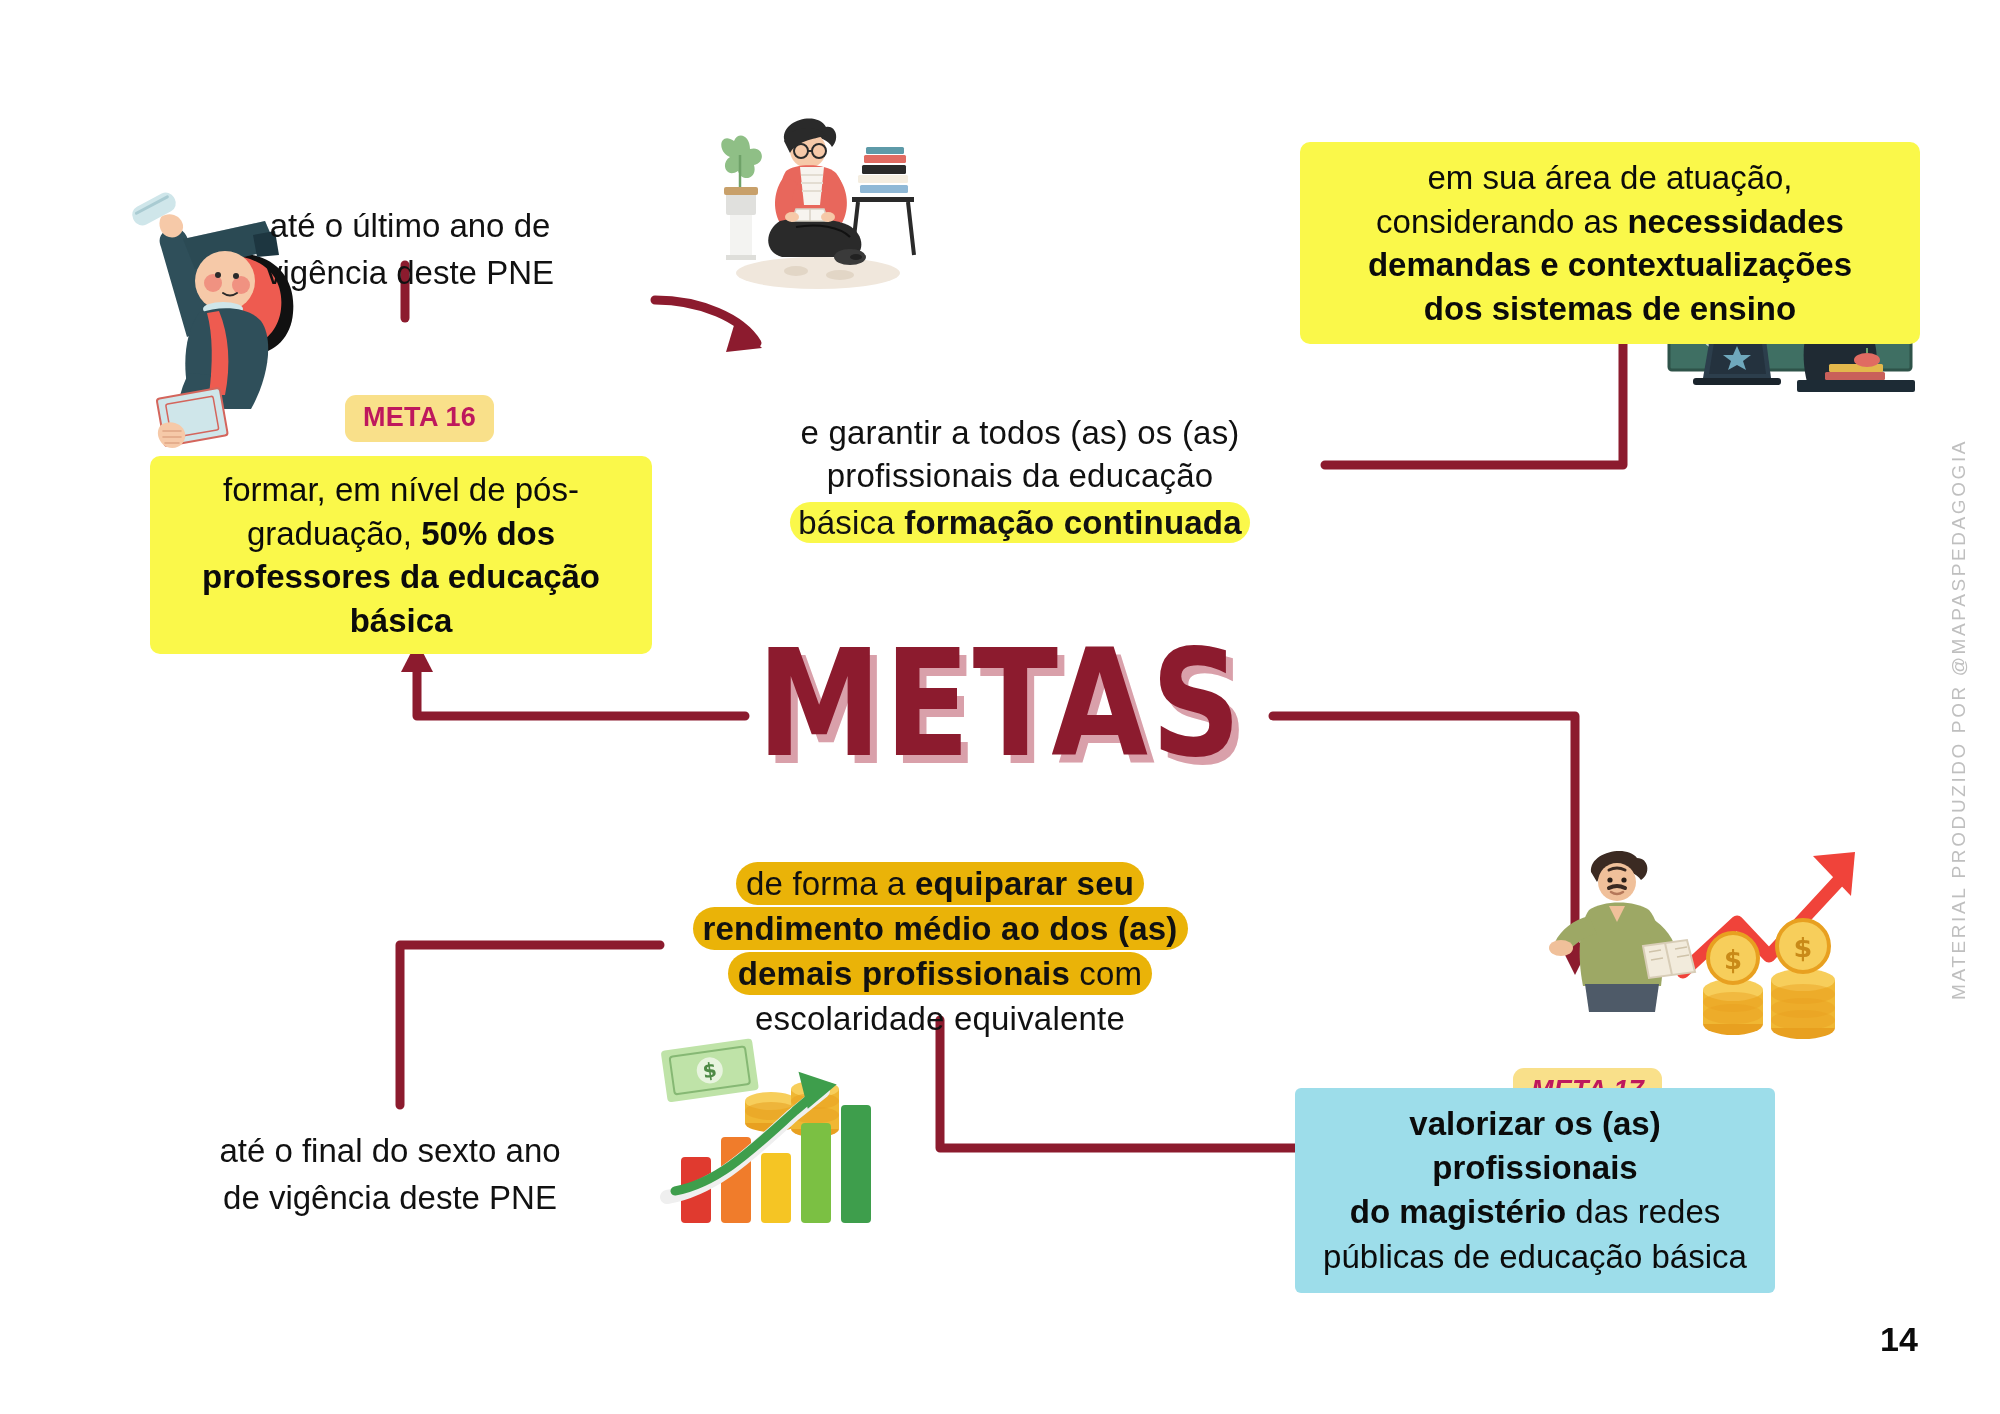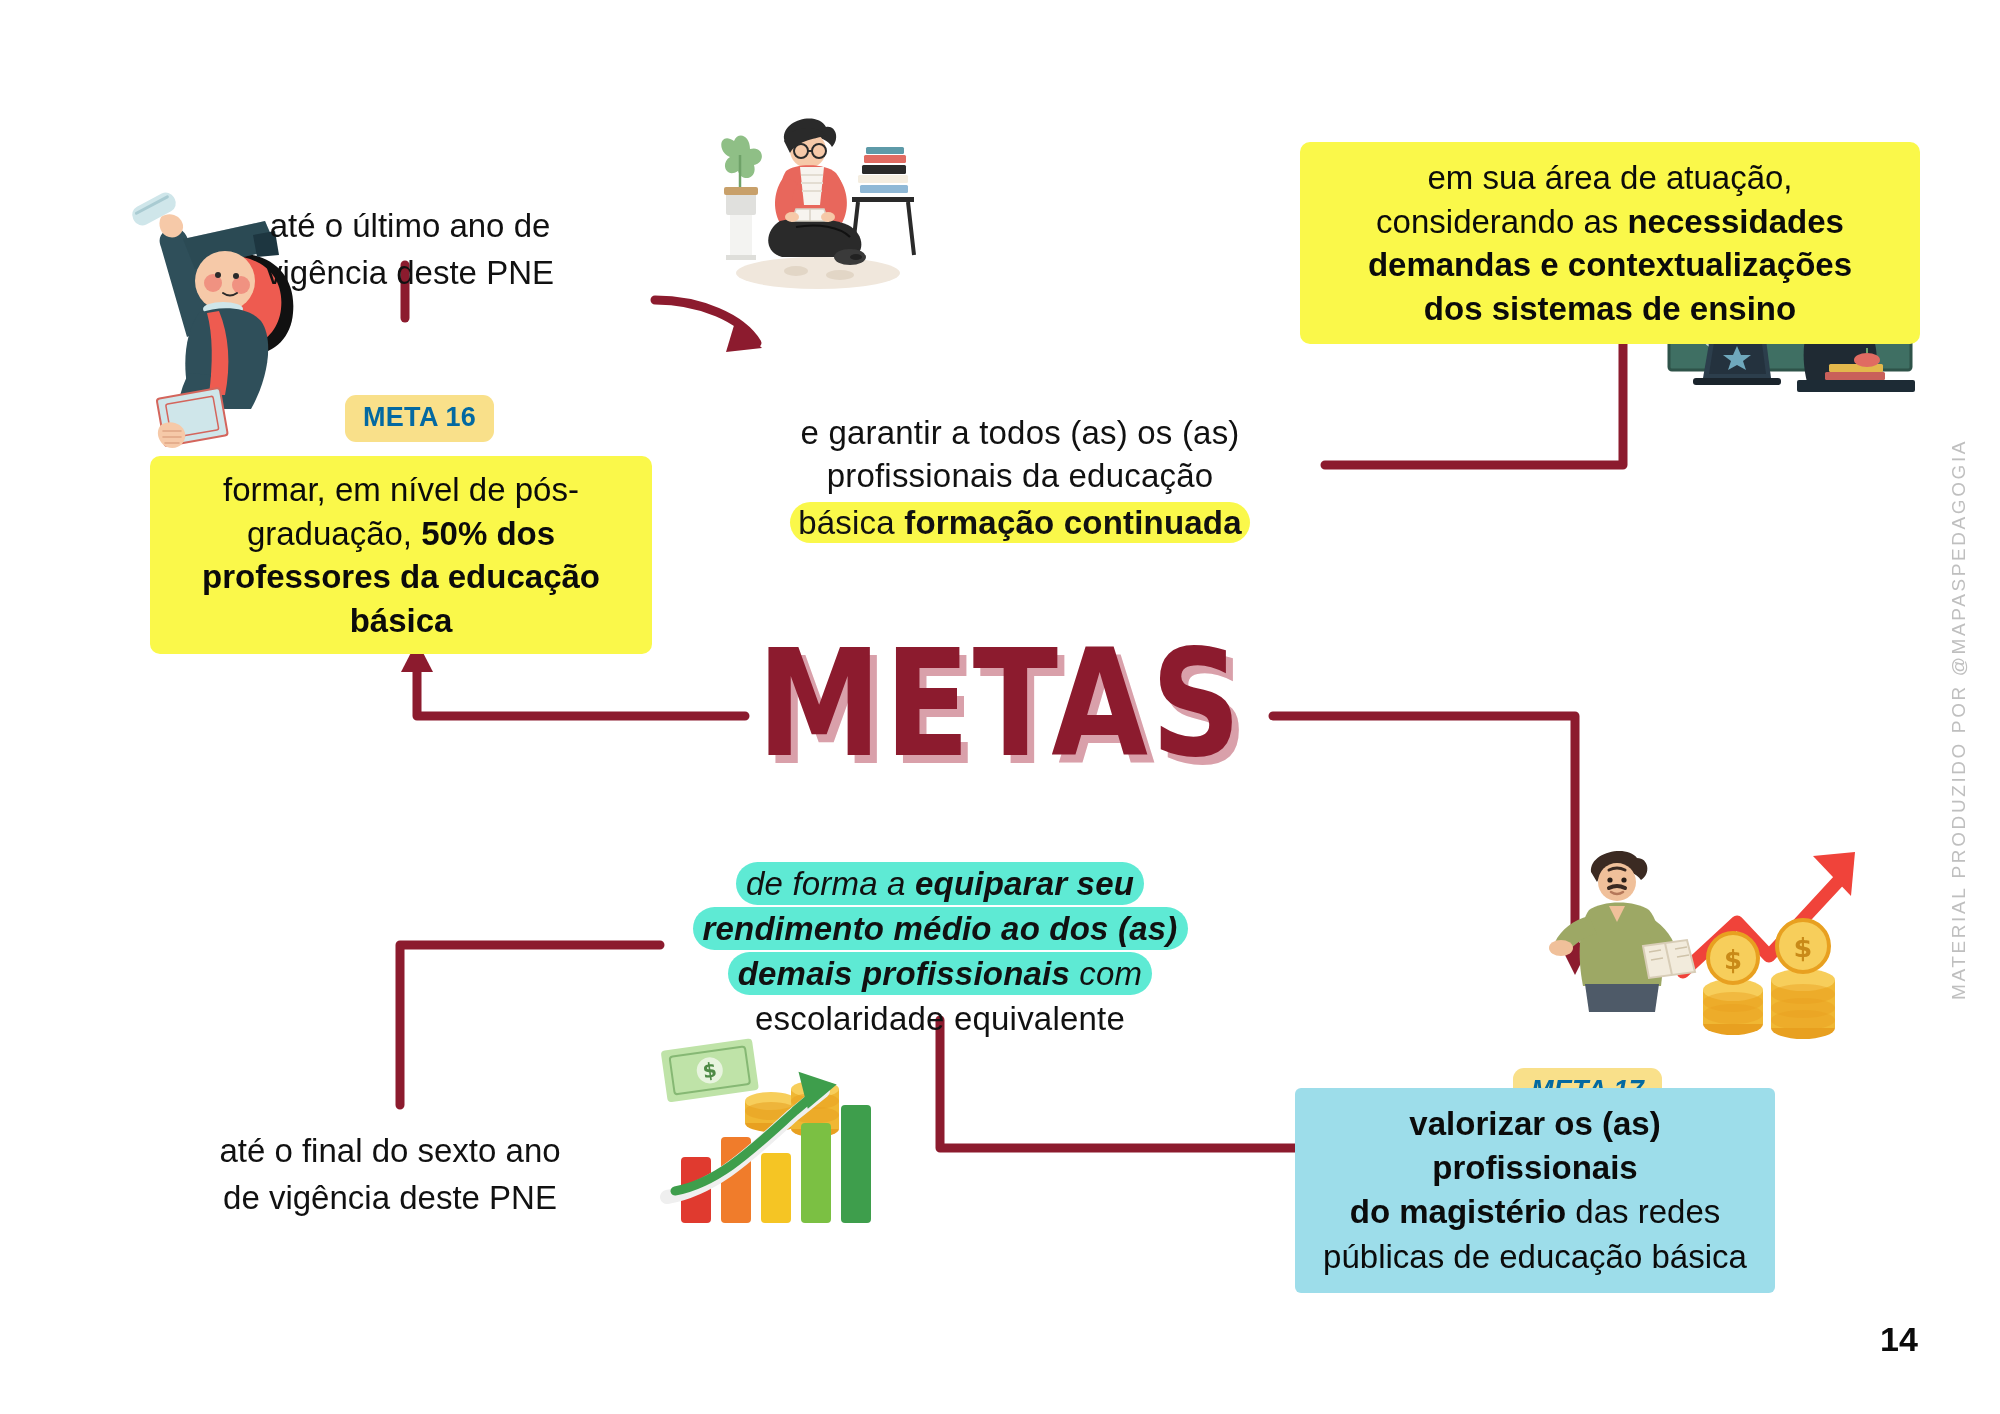--- a/index.html
+++ b/index.html
@@ -54,37 +54,36 @@
 
   
   .hl-yellow {
     background: #FAF84A;
     border-radius: 22px;
     padding: 2px 8px;
     box-decoration-break: clone;
     -webkit-box-decoration-break: clone;
   }
   .hl-blue {
-    background: #5eead4;
+    background: #eab308;
     border-radius: 22px;
     padding: 3px 10px;
     box-decoration-break: clone;
-    font-style: italic;
     -webkit-box-decoration-break: clone;
   }
 
   
   .meta-chip {
     background: #F9E08A;
     border-radius: 11px;
     padding: 7px 18px 9px;
     font-size: 27px;
     font-weight: 700;
     letter-spacing: 0.3px;
-    color: #0369a1;
+    color: #be185d;
     display: inline-block;
     white-space: nowrap;
   }
 
   
   .metas-title {
     font-family: "DejaVu Sans", sans-serif;
     font-size: 125px;
     font-weight: 700;
     color: #8C1B2E;

